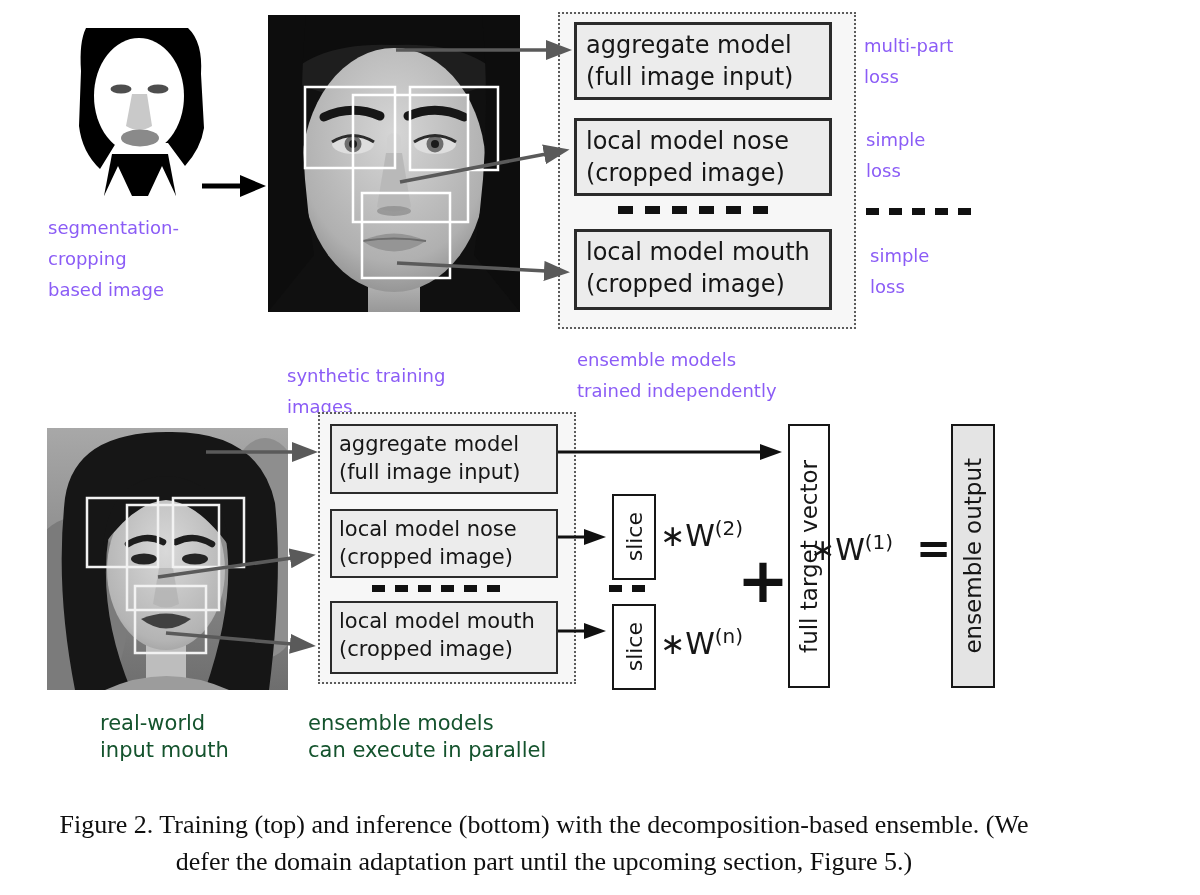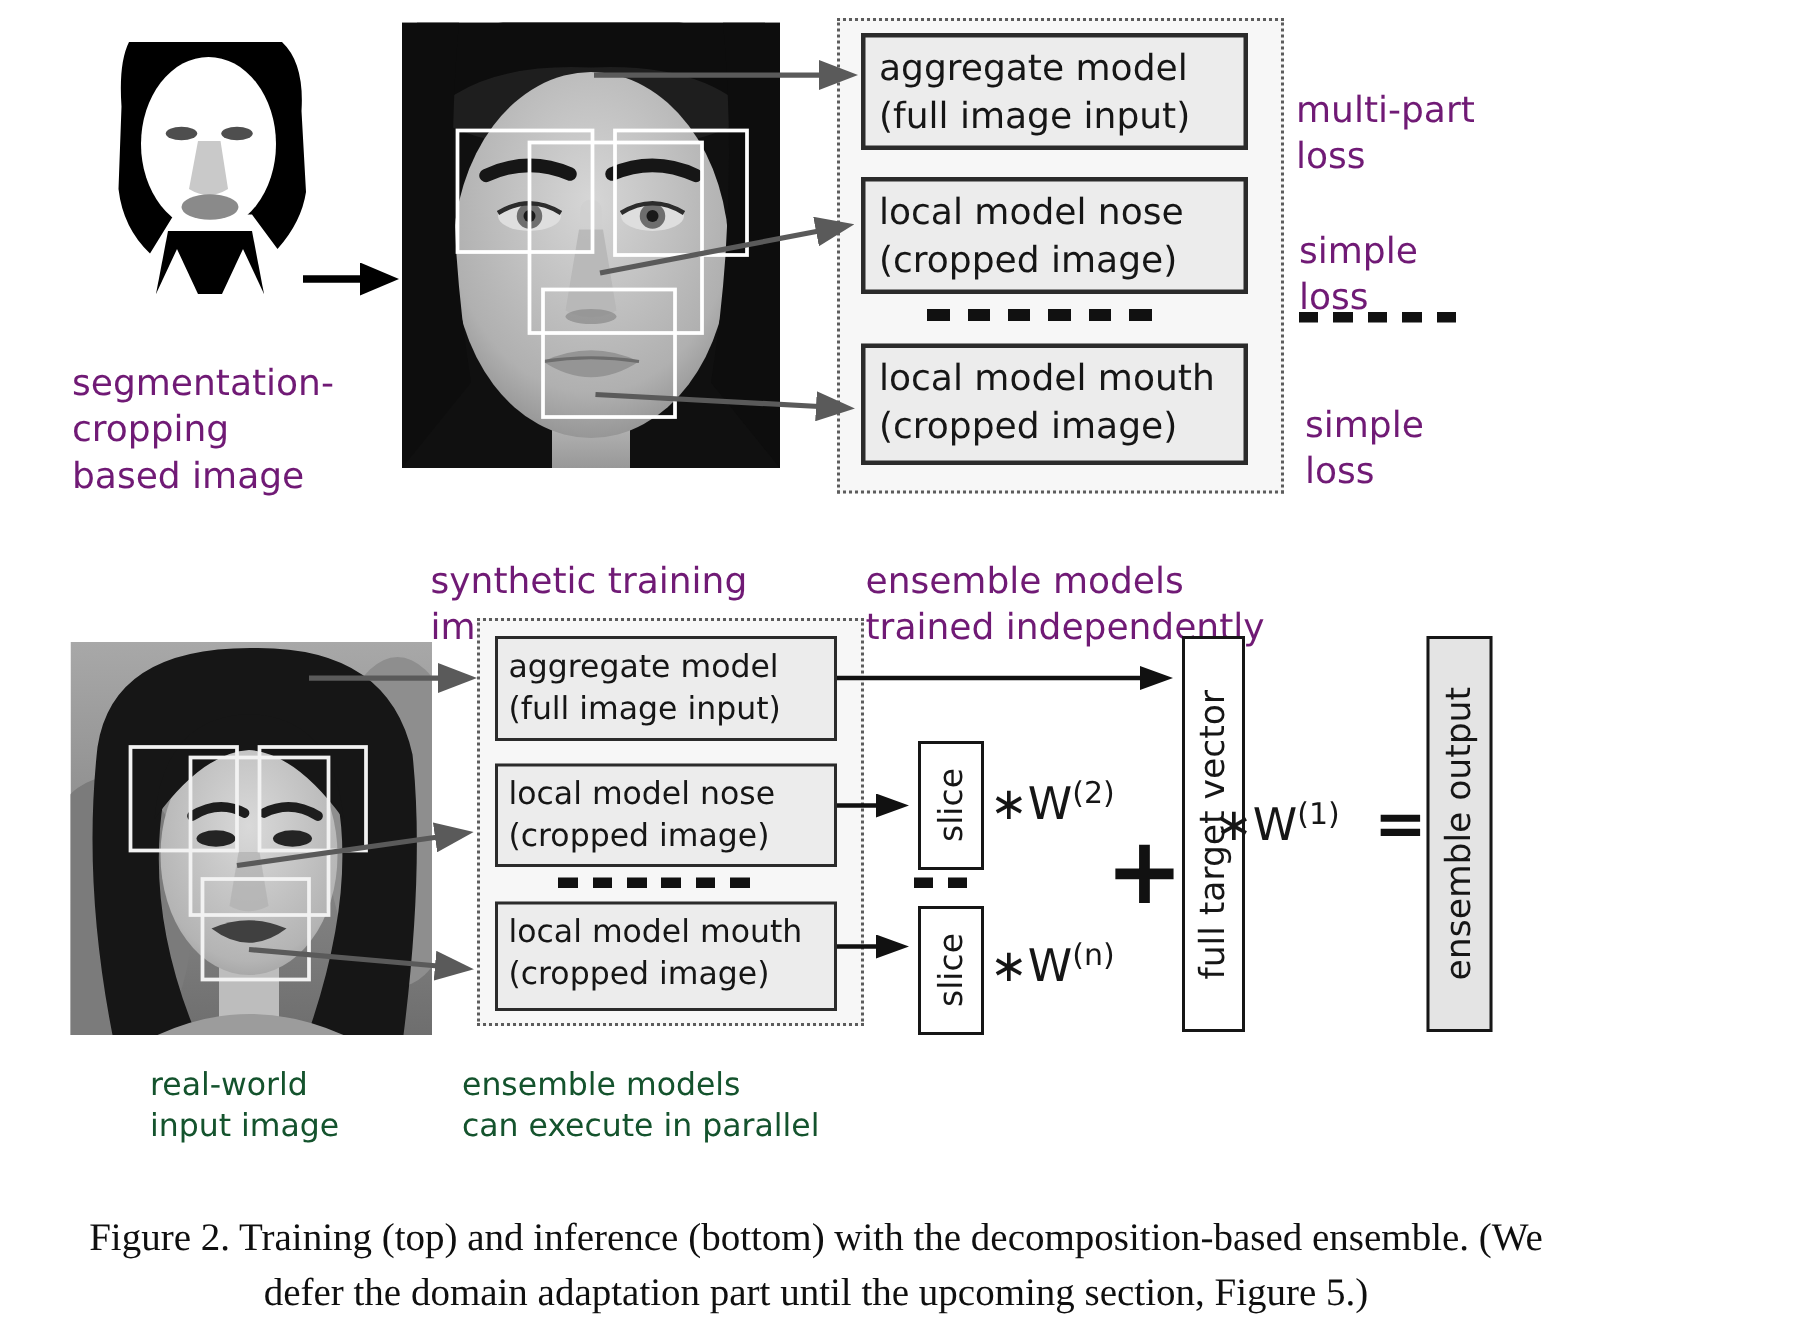--- a/index.html
+++ b/index.html
@@ -1,21 +1,21 @@
 <!DOCTYPE html>
 <html><head>
 <meta charset="utf-8">
 <style>
   html,body{margin:0;padding:0;background:#fff;}
   .canvas{position:relative;width:1200px;height:895px;background:#fff;
           font-family:"DejaVu Sans",sans-serif;color:#1c1c1c;overflow:hidden;}
   .abs{position:absolute;}
 
   
-  .lbl{font-size:24px;line-height:31px;color:#701a75;white-space:nowrap;margin-top:28px;}
+  .lbl{font-size:18px;line-height:31px;color:#8b5cf6;white-space:nowrap;}
   .lbl-sm{font-size:21px;line-height:27px;color:#14532d;white-space:nowrap;}
 
   
   .dotbox{border:2px dotted #5c5c5c;background:#f7f7f7;}
 
   
   .mbox{background:#ececec;border:3px solid #2b2b2b;box-sizing:border-box;}
   .mbox .t{font-size:24px;line-height:32px;padding:4px 0 0 9px;white-space:nowrap;color:#161616;}
   .mbox-sm{background:#ececec;border:2.5px solid #2b2b2b;box-sizing:border-box;}
   .mbox-sm .t{font-size:21px;line-height:28px;padding:4px 0 0 7px;white-space:nowrap;color:#161616;}
@@ -129,21 +129,21 @@
   </div>
   <div class="abs lbl" style="left:866px;top:124px;">
     <div>simple</div>
     <div>loss</div>
   </div>
   <div class="abs lbl" style="left:870px;top:240px;">
     <div>simple</div>
     <div>loss</div>
   </div>
 
-  <div class="abs lbl" style="left:287px;top:344px;">
+  <div class="abs lbl" style="left:287px;top:360px;">
     <div>synthetic training</div>
     <div>images</div>
   </div>
   <div class="abs lbl" style="left:577px;top:344px;">
     <div>ensemble models</div>
     <div>trained independently</div>
   </div>
 
   <svg class="abs" style="left:47px;top:428px;" width="241" height="262" viewBox="0 0 241 262">
     <defs>
@@ -218,21 +218,21 @@
     <span>∗W</span><sup>(1)</sup>
   </div>
   <div class="abs op-eq" style="left:916px;top:528px;">=</div>
 
   <div class="abs vbox" style="left:951px;top:424px;width:44px;height:264px;background:#e4e4e4;">
     <span class="vtext" style="font-size:23px;">ensemble output</span>
   </div>
 
   <div class="abs lbl-sm" style="left:100px;top:710px;">
     <div>real-world</div>
-    <div>input image</div>
+    <div>input mouth</div>
   </div>
   <div class="abs lbl-sm" style="left:308px;top:710px;">
     <div>ensemble models</div>
     <div>can execute in parallel</div>
   </div>
 
   <div class="abs caption" style="left:0;top:806px;">
     <div>Figure 2. Training (top) and inference (bottom) with the decomposition-based ensemble. (We</div>
     <div>defer the domain adaptation part until the upcoming section, Figure 5.)</div>
   </div>

